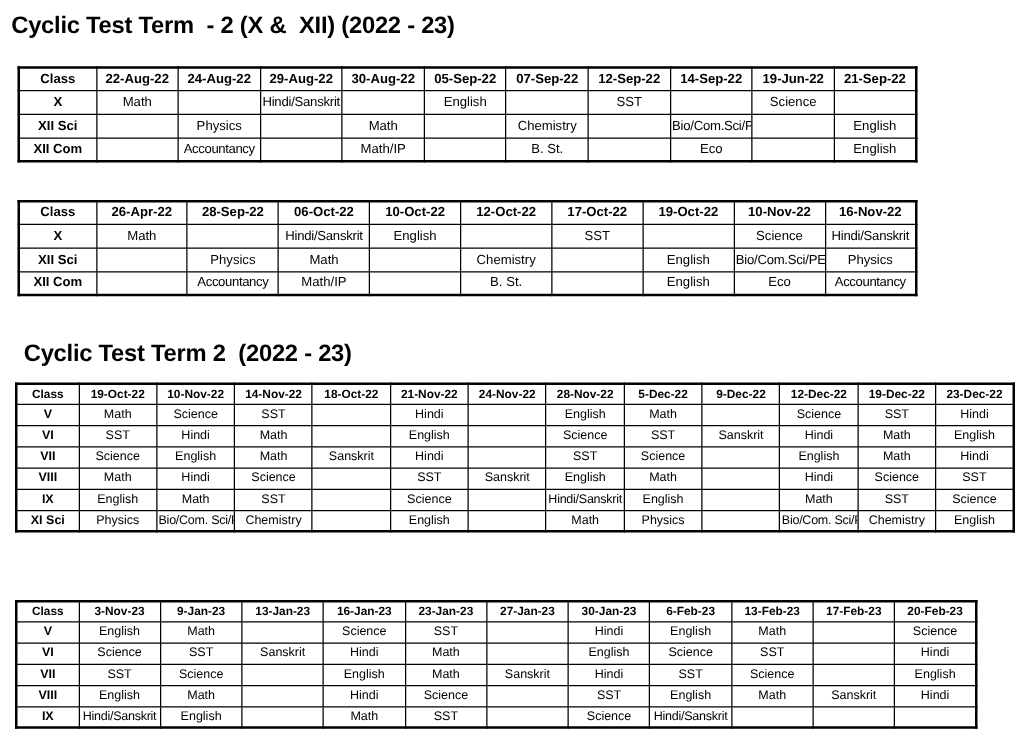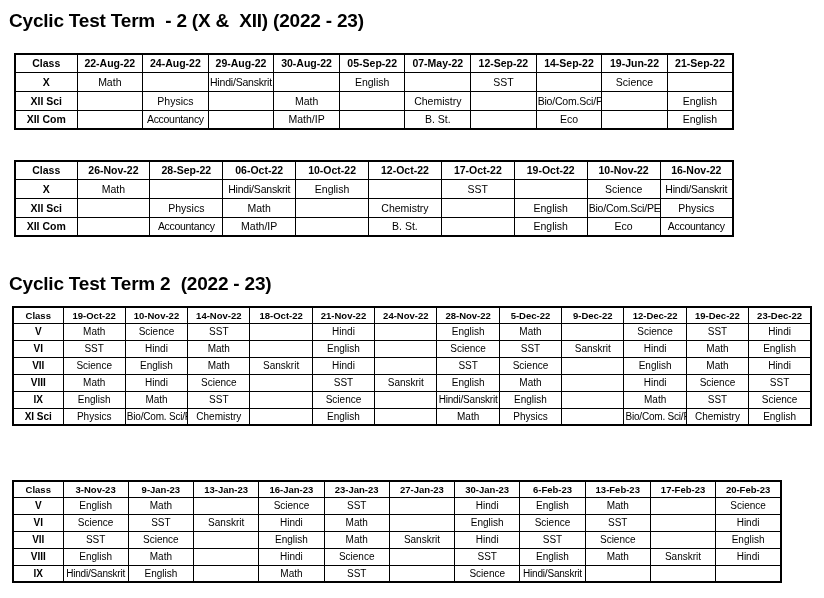--- a/index.html
+++ b/index.html
@@ -25,21 +25,21 @@
   h1.doc-title {
     font-size: 19px;
     font-weight: bold;
     letter-spacing: -0.2px;
     margin: 0;
     padding: 0;
     line-height: 1.1;
     white-space: pre;
   }
   .title-block-1 { position: absolute; left: 9px;  top: 11px; }
-  .title-block-2 { position: absolute; left: 9px;  top: 274px; }
+  .title-block-2 { position: absolute; left: 19px;  top: 274px; }
 
   table.sched {
     border-collapse: collapse;
     table-layout: fixed;
     background: #fff;
     border: 2px solid #000;
   }
   table.sched td, table.sched th {
     border: 1px solid #000;
     text-align: center;
@@ -97,21 +97,21 @@
         <col>
       </colgroup>
       <thead>
         <tr>
           <th>Class</th>
           <th>22-Aug-22</th>
           <th>24-Aug-22</th>
           <th>29-Aug-22</th>
           <th>30-Aug-22</th>
           <th>05-Sep-22</th>
-          <th>07-May-22</th>
+          <th>07-Sep-22</th>
           <th>12-Sep-22</th>
           <th>14-Sep-22</th>
           <th>19-Jun-22</th>
           <th>21-Sep-22</th>
         </tr>
       </thead>
       <tbody>
         <tr>
           <td class="cls">X</td>
           <td>Math</td>
@@ -162,21 +162,21 @@
         <col>
         <col>
         <col>
         <col>
         <col>
         <col>
       </colgroup>
       <thead>
         <tr>
           <th>Class</th>
-          <th>26-Nov-22</th>
+          <th>26-Apr-22</th>
           <th>28-Sep-22</th>
           <th>06-Oct-22</th>
           <th>10-Oct-22</th>
           <th>12-Oct-22</th>
           <th>17-Oct-22</th>
           <th>19-Oct-22</th>
           <th>10-Nov-22</th>
           <th>16-Nov-22</th>
         </tr>
       </thead>

